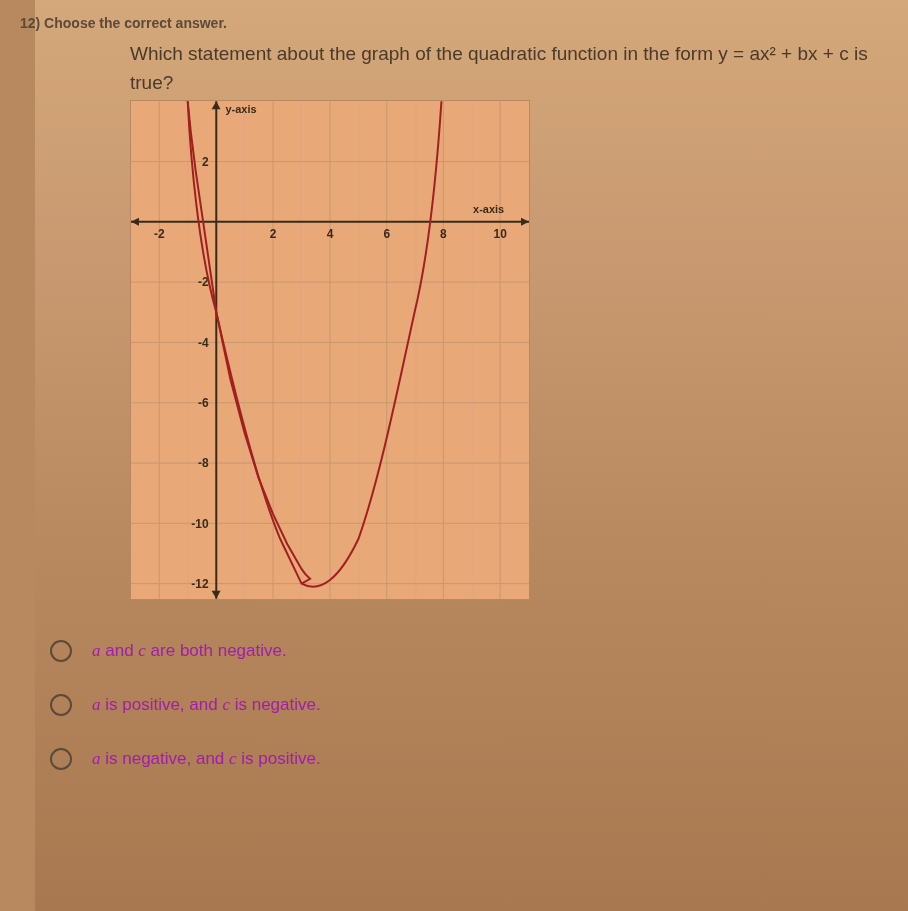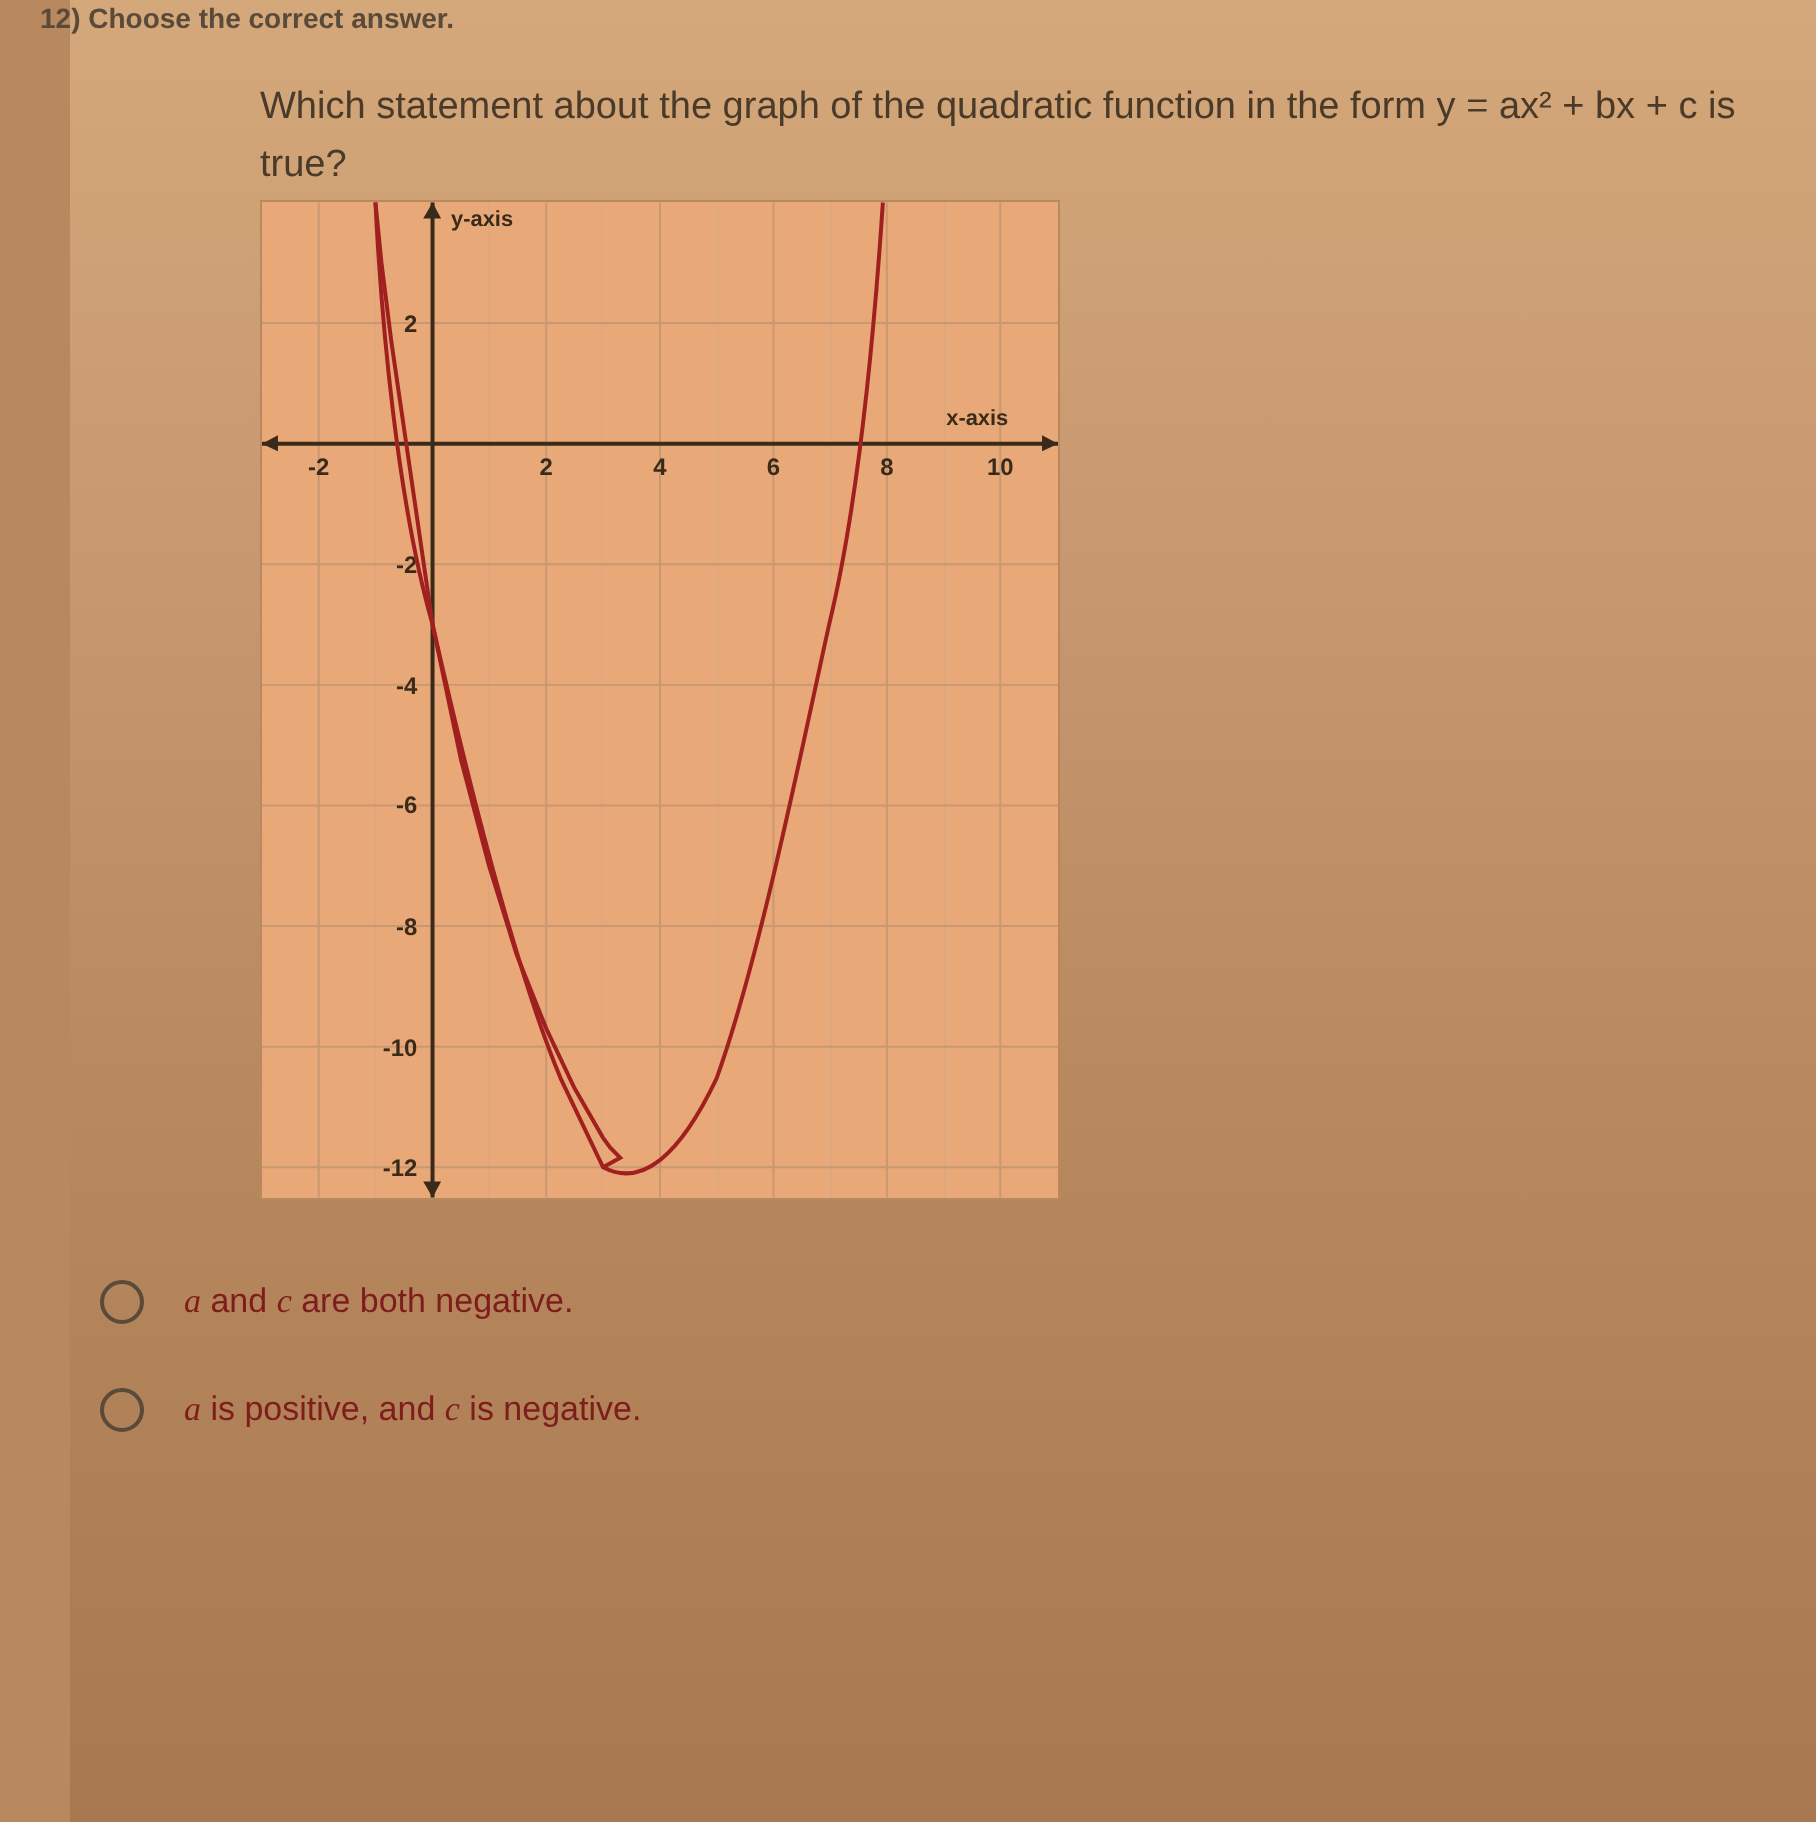--- a/index.html
+++ b/index.html
@@ -14,21 +14,21 @@
       height: 911px;
       position: relative;
       overflow: hidden;
     }
     .header-bar {
       position: absolute;
       top: 0;
       left: 0;
       width: 100%;
       height: 30px;
-      padding: 1px 20px;
+      padding: 15px 20px;
       color: #5a4a3a;
       font-size: 14px;
       font-weight: bold;
     }
     .question-text {
       position: absolute;
       top: 40px;
       left: 130px;
       width: 740px;
       color: #4a3a2a;
@@ -90,21 +90,21 @@
     }
     .radio-circle {
       width: 22px;
       height: 22px;
       border: 2px solid #5a4a3a;
       border-radius: 50%;
       margin-right: 20px;
       flex-shrink: 0;
     }
     .option-text {
-      color: #7f1d1d;
+      color: #a21caf;
       font-size: 17px;
       font-style: normal;
     }
     .option-text .var {
       font-style: italic;
       font-family: 'Times New Roman', serif;
     }
     .left-margin {
       position: absolute;
       left: 0;
@@ -214,13 +214,17 @@
 
 <div class="options-container">
   <div class="option-row">
     <div class="radio-circle"></div>
     <div class="option-text"><span class="var">a</span> and <span class="var">c</span> are both negative.</div>
   </div>
   <div class="option-row">
     <div class="radio-circle"></div>
     <div class="option-text"><span class="var">a</span> is positive, and <span class="var">c</span> is negative.</div>
   </div>
+  <div class="option-row">
+    <div class="radio-circle"></div>
+    <div class="option-text"><span class="var">a</span> is negative, and <span class="var">c</span> is positive.</div>
+  </div>
 </div>
 
 </body></html>

